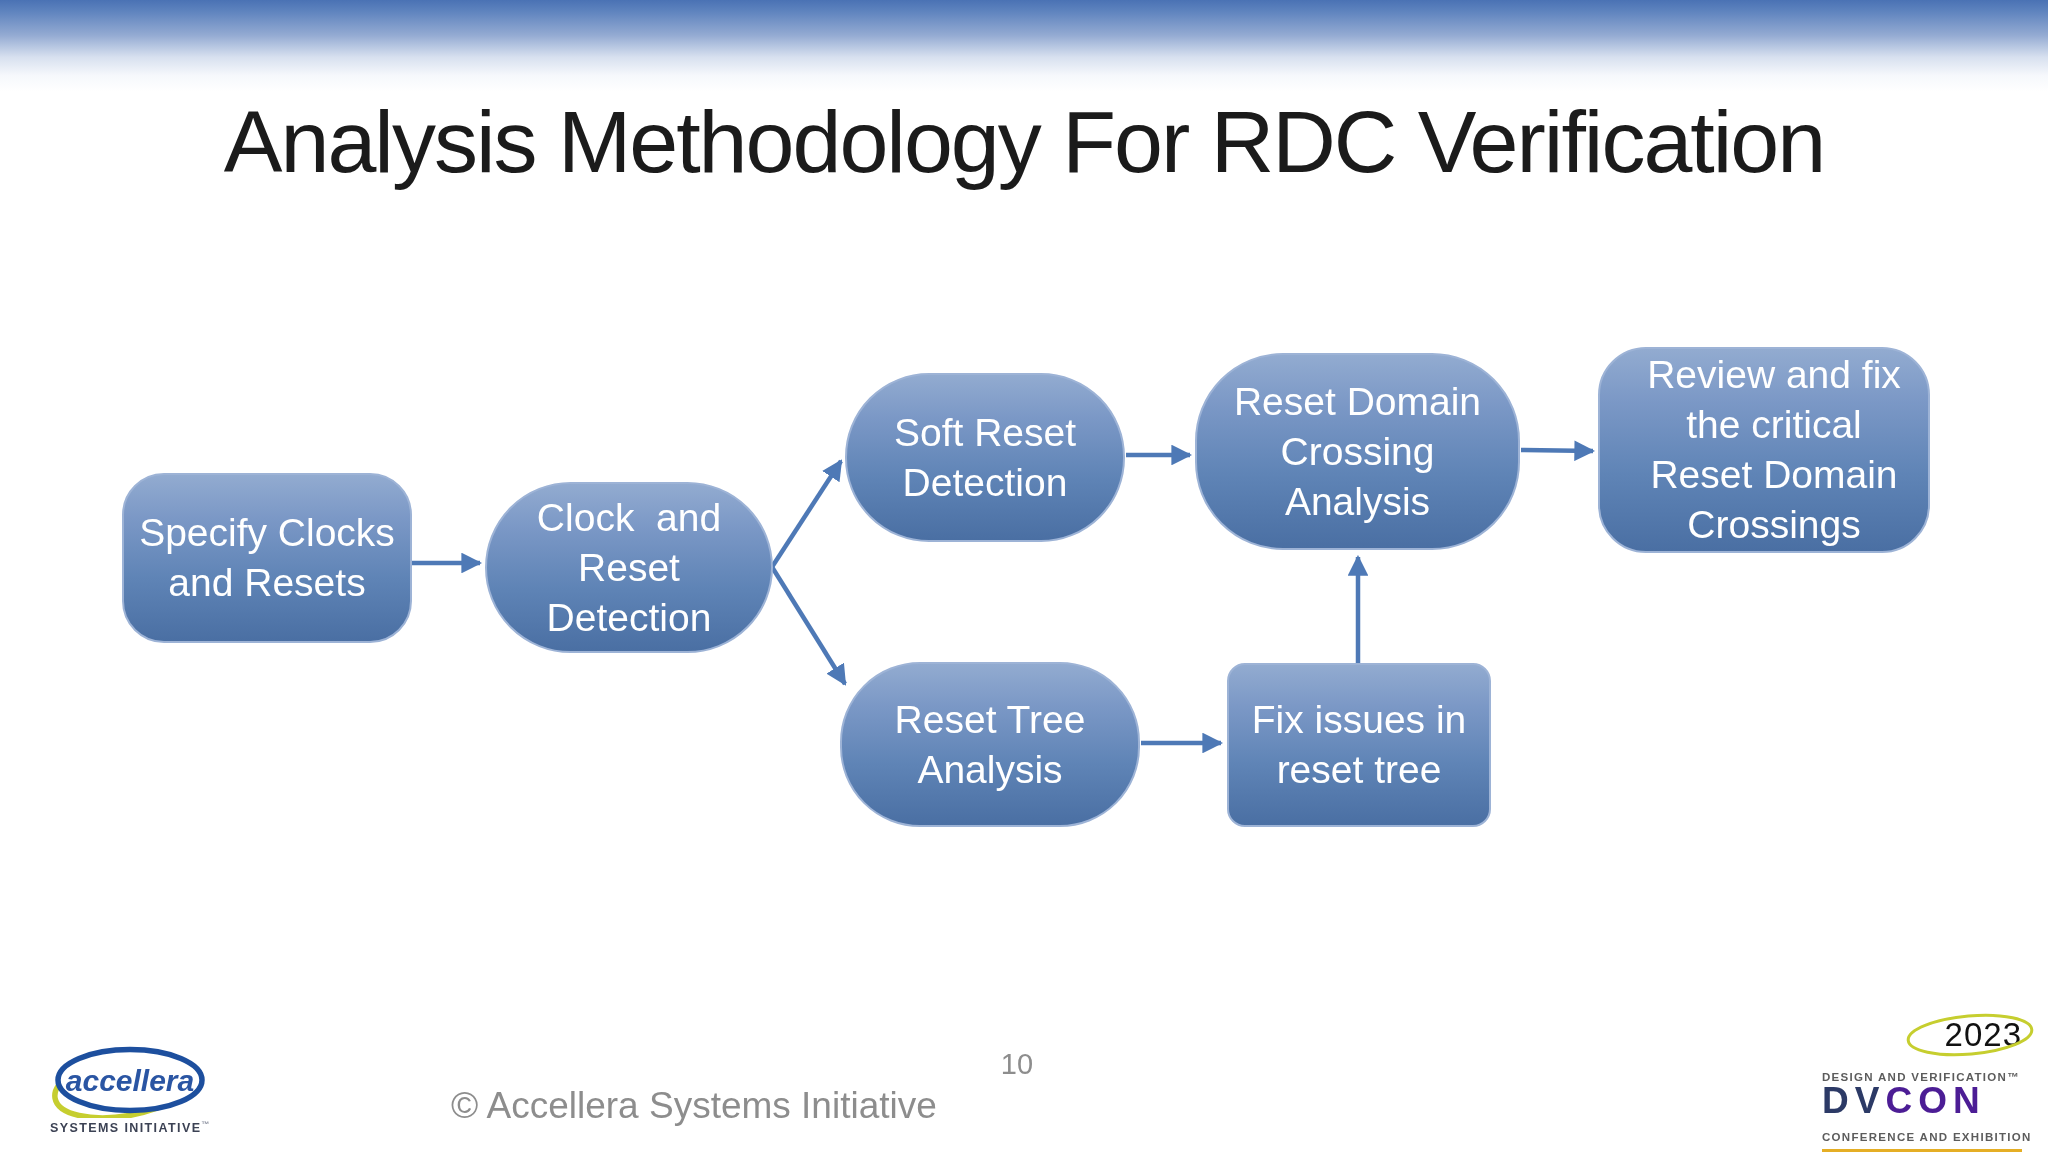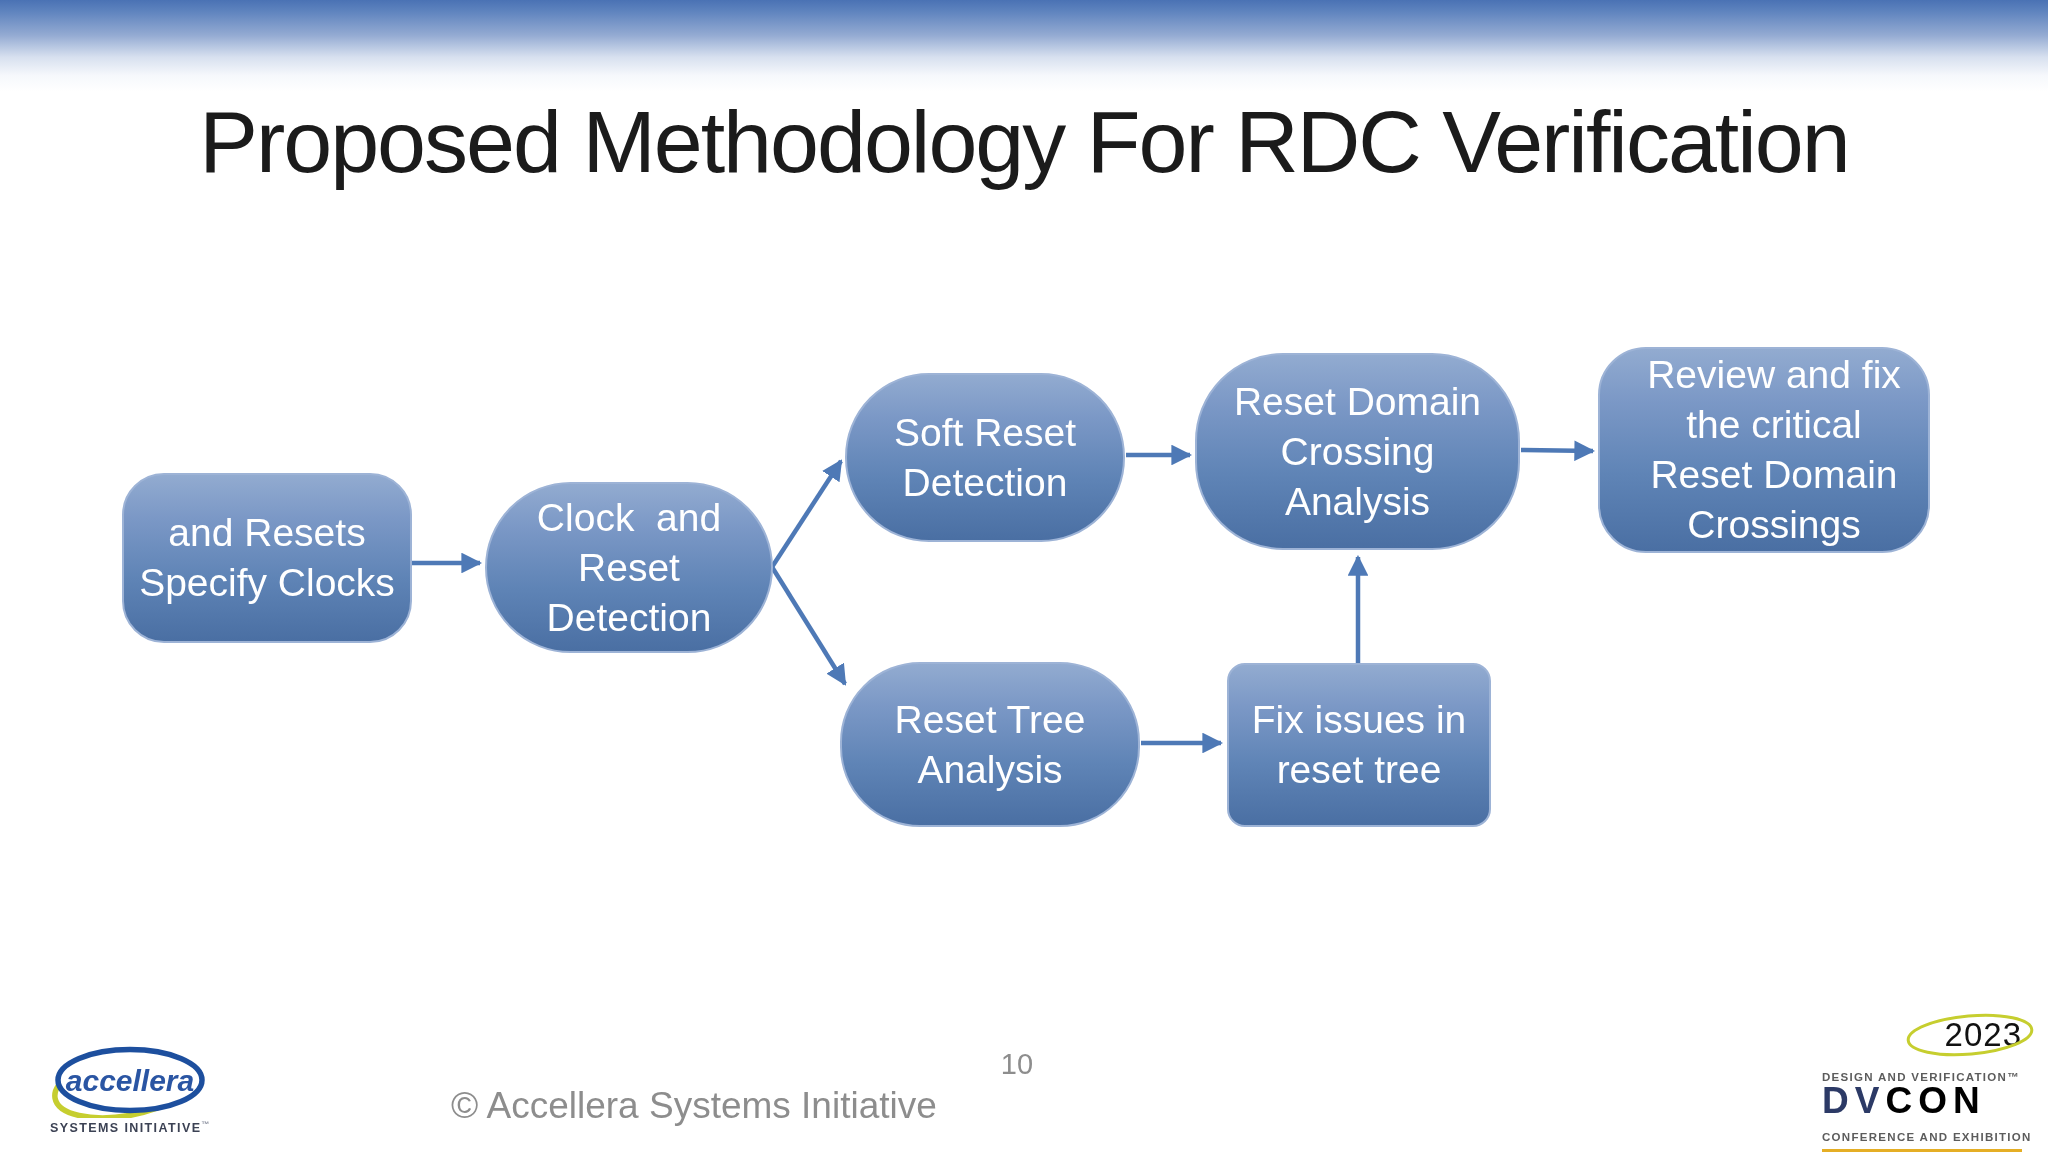--- a/index.html
+++ b/index.html
@@ -49,55 +49,55 @@
   .dvcon-logo{ position:absolute; left:1822px; top:1012px; width:200px; }
   .dvcon-year-wrap{ position:relative; height:46px; margin-left:96px; width:104px; text-align:right; }
   .dvcon-year{ font-size:33px; color:#111; line-height:46px; letter-spacing:1px; }
   .dvcon-year-oval{ position:absolute; left:-14px; top:1px; pointer-events:none; }
   .dvcon-line1, .dvcon-line2{
     font-size:11.5px; color:#5c5c5c; letter-spacing:1.3px; font-weight:bold;
     white-space:nowrap; margin-top:13px;
   }
   .dvcon-word{ font-weight:bold; font-size:37px; letter-spacing:6px; line-height:34px; margin-top:1px; white-space:nowrap; }
   .dvcon-word .dv{ color:#2c3a66; }
-  .dvcon-word .con{ color:#000000; }
+  .dvcon-word .con{ color:#4c1d95; }
   .dvcon-india{
     margin-top:6px; background:#e5ae25; height:28px; width:200px;
     text-align:center; color:#ffffff; font-weight:bold; font-size:23px;
     letter-spacing:11px; line-height:28px;
   }
 </style>
 </head>
 <body>
 
 <div class="slide">
 
   <div class="top-banner"></div>
 
-  <h1 class="title">Proposed Methodology For RDC Verification</h1>
+  <h1 class="title">Analysis Methodology For RDC Verification</h1>
 
   <svg id="arrow-layer" width="2048" height="1152" viewBox="0 0 2048 1152">
     <defs>
       <marker id="ah" viewBox="0 0 10 10" refX="9" refY="5" markerWidth="4.6" markerHeight="4.6" orient="auto-start-reverse">
         <path d="M 0 0 L 10 5 L 0 10 z" fill="#4e79b6"></path>
       </marker>
     </defs>
   <line x1="412" y1="563" x2="480" y2="563" class="arrow" marker-end="url(#ah)"></line>
       <line x1="772" y1="567" x2="841" y2="461" class="arrow" marker-end="url(#ah)"></line>
       <line x1="772" y1="567" x2="845" y2="684" class="arrow" marker-end="url(#ah)"></line>
       <line x1="1126" y1="455" x2="1190" y2="455" class="arrow" marker-end="url(#ah)"></line>
       <line x1="1141" y1="743" x2="1221" y2="743" class="arrow" marker-end="url(#ah)"></line>
       <line x1="1358" y1="664" x2="1358" y2="557" class="arrow" marker-end="url(#ah)"></line>
       <line x1="1521" y1="450" x2="1593" y2="451" class="arrow" marker-end="url(#ah)"></line>
     </svg>
 
   <div id="node-layer">
       <div class="node" style="left: 122px; top: 473px; width: 290px; height: 170px; border-radius: 42px;">
+        <div class="node-line">Specify Clocks</div>
         <div class="node-line">and Resets</div>
-        <div class="node-line">Specify Clocks</div>
       </div>
       <div class="node" style="left: 485px; top: 482px; width: 288px; height: 171px; border-radius: 86px;">
         <div class="node-line">Clock  and</div>
         <div class="node-line">Reset</div>
         <div class="node-line">Detection</div>
       </div>
       <div class="node" style="left: 845px; top: 373px; width: 280px; height: 169px; border-radius: 84px;">
         <div class="node-line">Soft Reset</div>
         <div class="node-line">Detection</div>
       </div>

